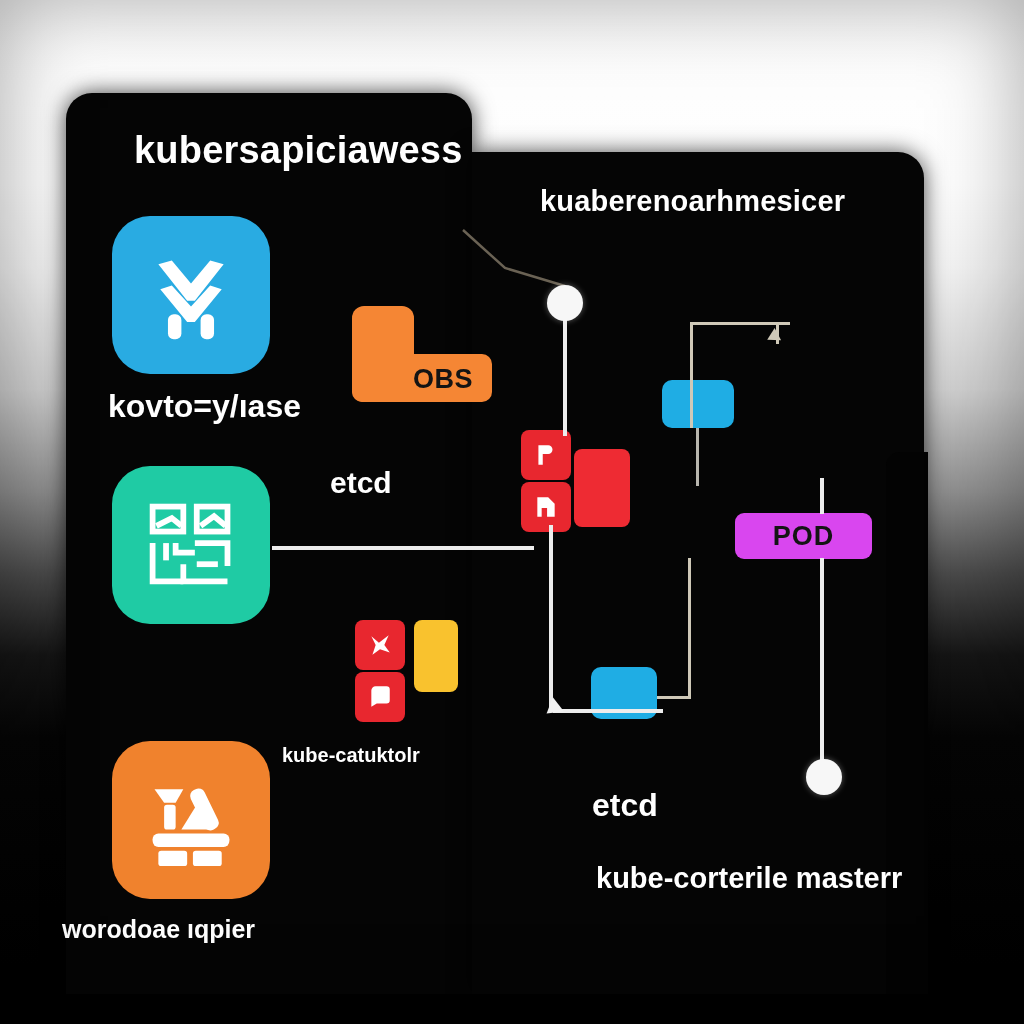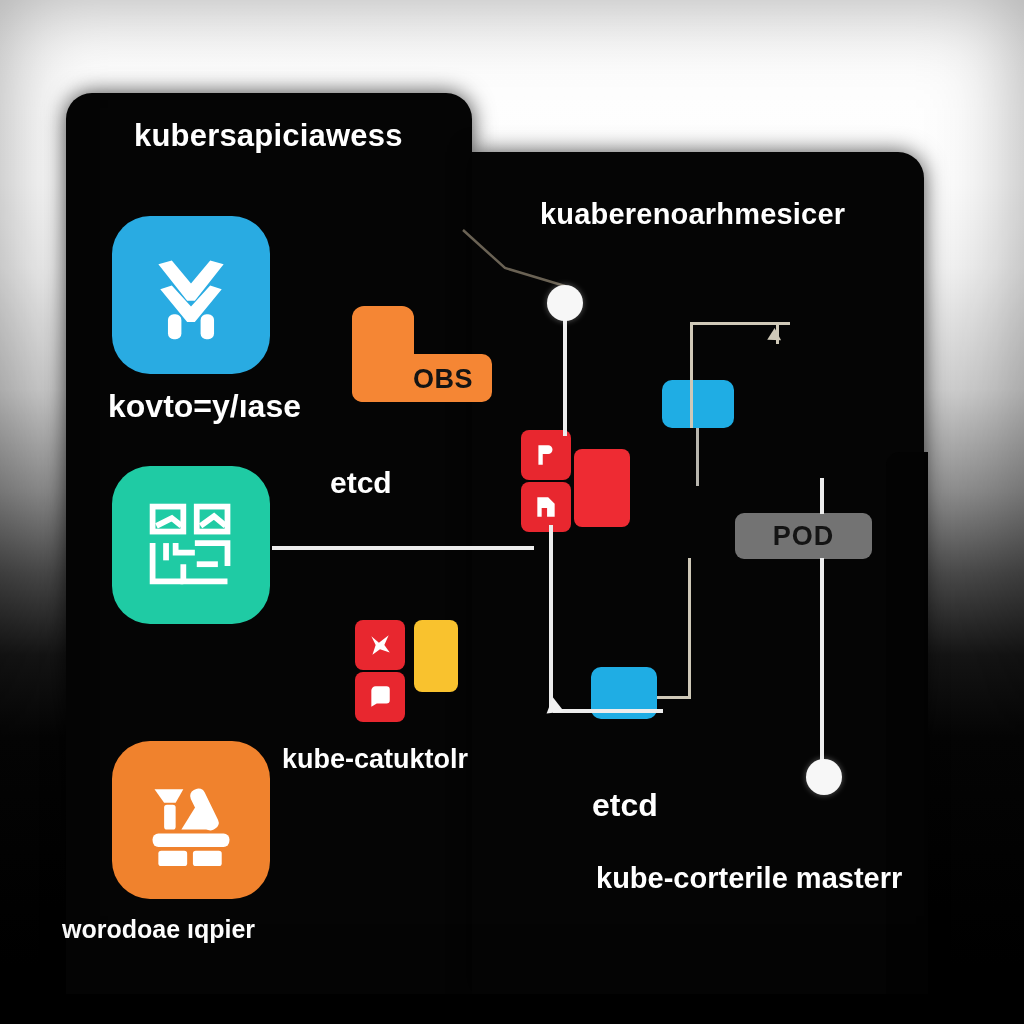--- a/index.html
+++ b/index.html
@@ -65,22 +65,22 @@
   }
 
   
   .panel-title {
     position: absolute;
     color: #ffffff;
     font-weight: bold;
     letter-spacing: 0.2px;
     white-space: nowrap;
   }
-  #title-left  { left: 134px; top: 118px; font-size: 31px; }
-  #title-right { left: 540px; top: 198px; font-size: 29px; text-align: right; }
+  #title-left  { left: 134px; top: 129px; font-size: 38px; }
+  #title-right { left: 540px; top: 185px; font-size: 29px; text-align: right; }
 
   
   .app-icon {
     position: absolute;
     width: 158px;
     height: 158px;
     border-radius: 38px;
     display: flex;
     align-items: center;
     justify-content: center;
@@ -94,21 +94,21 @@
   .caption {
     position: absolute;
     color: #ffffff;
     font-weight: bold;
     white-space: nowrap;
     line-height: 1.15;
   }
   #cap-1 { left: 108px;  top: 388px; font-size: 32px; }
   #cap-2 { left: 68px;   top: 657px; font-size: 25px; }
   #cap-3 { left: 62px;   top: 915px; font-size: 25px; }
-  #cap-4 { left: 282px;  top: 744px; font-size: 27px; text-align: left; }
+  #cap-4 { left: 282px;  top: 744px; font-size: 20px; text-align: left; }
   #cap-etcd-left  { left: 330px; top: 466px; font-size: 30px; }
   #cap-etcd-right { left: 592px; top: 787px; font-size: 32px; }
   #cap-master     { left: 596px; top: 862px; font-size: 29px; }
 
   
   #obs-badge {
     position: absolute;
     left: 352px;
     top: 306px;
     width: 140px;
@@ -178,21 +178,21 @@
     left: 591px; top: 667px;
     width: 66px; height: 52px;
     background: #1FADE4;
     border-radius: 10px;
   }
 
   #pod-badge {
     position: absolute;
     left: 735px; top: 513px;
     width: 137px; height: 46px;
-    background: #737373;
+    background: #d946ef;
     border-radius: 9px;
     display: flex; align-items: center; justify-content: center;
     color: #141414;
     font-weight: bold;
     font-size: 27px;
     letter-spacing: 1px;
   }
 
   
   .node-dot {

